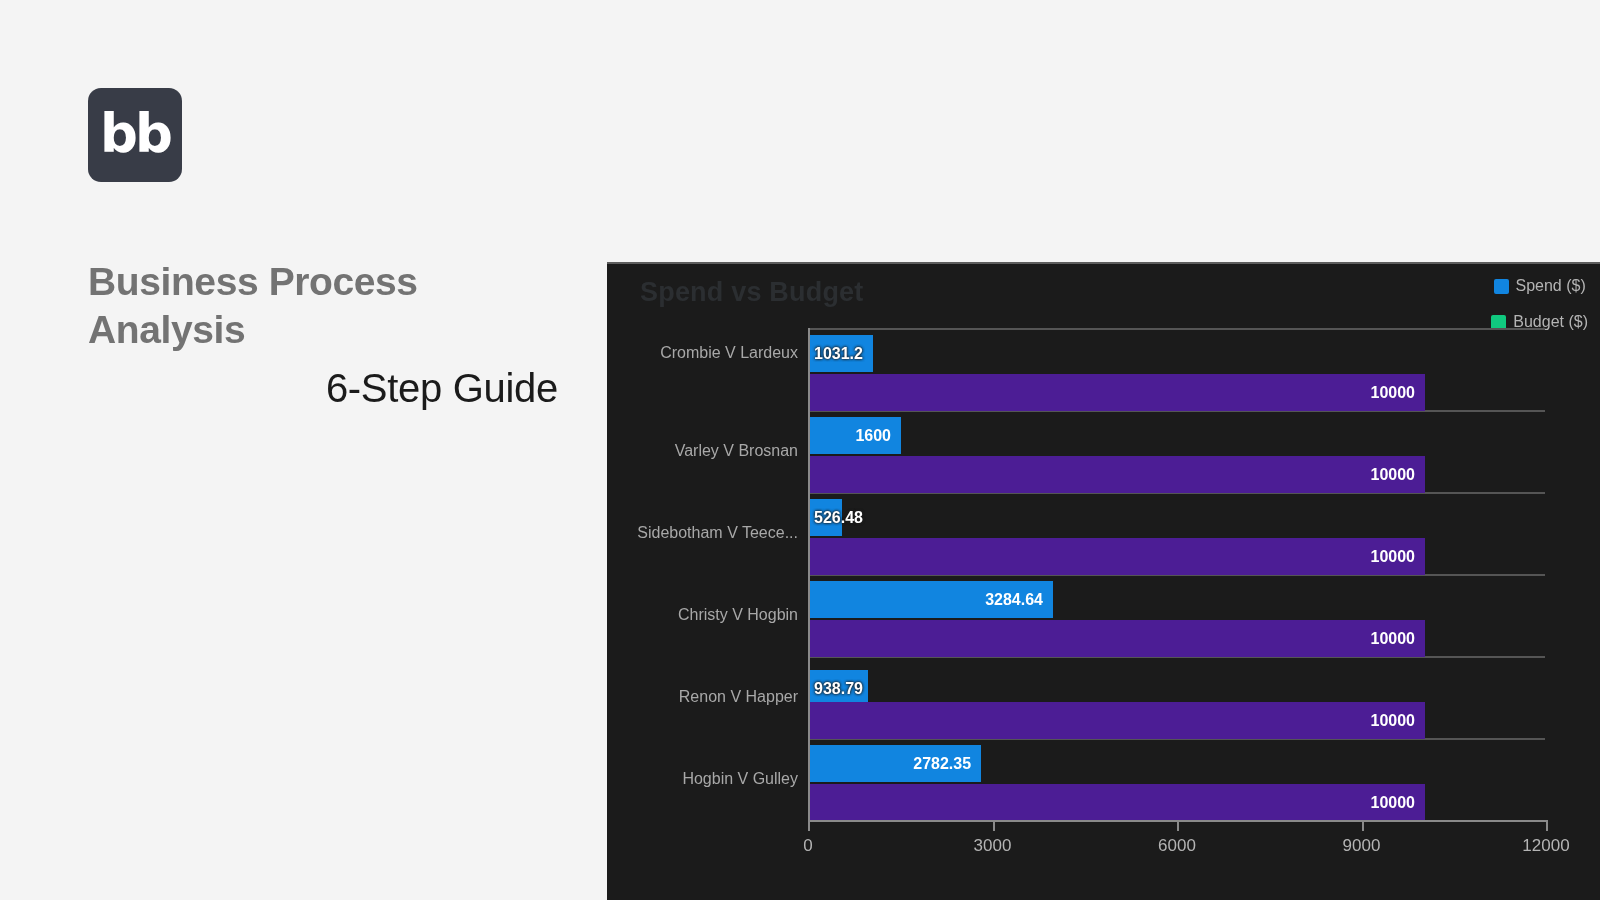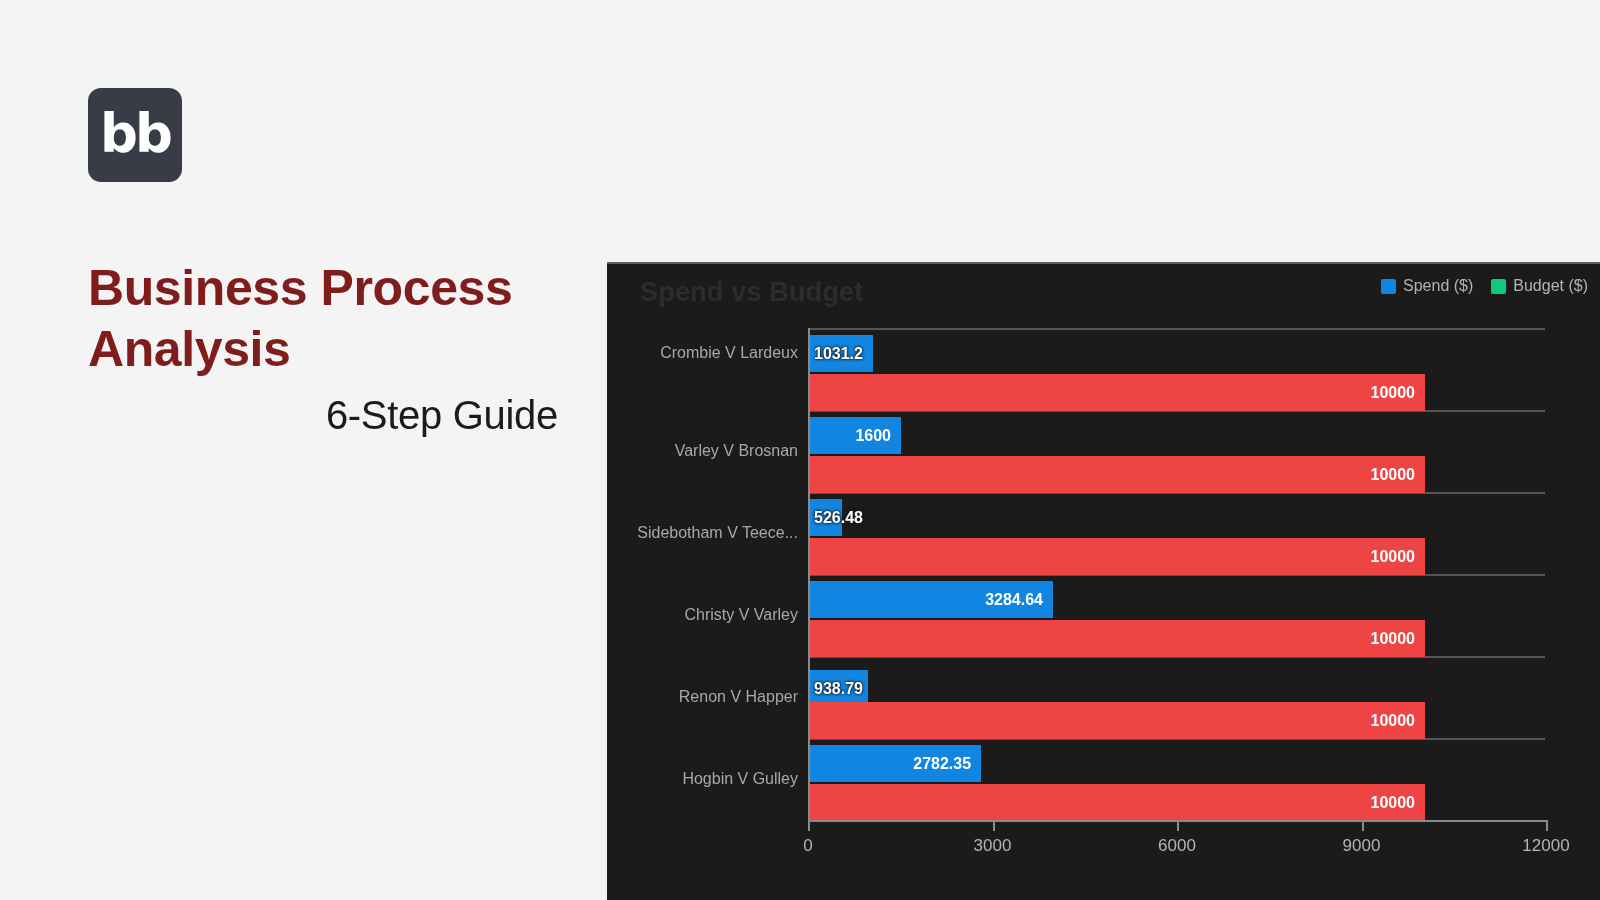--- a/index.html
+++ b/index.html
@@ -27,21 +27,21 @@
     font-weight:700;
     letter-spacing:-3px;
     line-height:1;
     font-family:"DejaVu Sans", sans-serif;
     transform:translateY(-2px);
   }
   #headline-block {
     position:absolute; left:88px; top:258px; width:470px;
   }
   #headline-title {
-    font-size:50px; font-weight:700; color:#7f1d1d;
+    font-size:39px; font-weight:700; color:#737373;
     line-height:1.22; letter-spacing:-0.4px;
   }
   #headline-subtitle {
     font-size:40px; font-weight:400; color:#1b1b1b;
     line-height:1.25; margin-top:10px; letter-spacing:-0.3px;text-align:right;
   }
 
   
   #chart-panel {
     position:absolute; left:607px; top:262px;
@@ -50,21 +50,21 @@
     border-top:2px solid #5d5d5d;
     overflow:hidden;
   }
   #chart-title {
     position:absolute; left:33px; top:13px;
     font-size:27px; font-weight:700; color:#2b2e31;
     letter-spacing:0.2px;
   }
   #chart-legend {
     position:absolute; right:12px; top:13px;
-    display:flex; align-items:center; gap:18px;
+    display:flex; align-items:center; gap:18px;flex-direction:column;
   }
   .legend-entry { display:flex; align-items:center; gap:7px; }
   .legend-swatch { width:15px; height:15px; border-radius:2px; display:block; }
   .legend-label { font-size:16px; color:#b4b4b4; white-space:nowrap; }
 
   
   #plot-area {
     position:absolute;
     left:201px;   
     top:64px;     
@@ -93,21 +93,21 @@
   .cat-label {
     position:absolute; right:0;
     font-size:16px; color:#a8a8a8;
     white-space:nowrap; transform:translateY(-50%);
   }
   .bar {
     position:absolute; left:2px;
     display:flex; align-items:center; justify-content:flex-end;
   }
   .bar.spend  { background:#1185e0; }
-  .bar.budget { background:#ef4444; }
+  .bar.budget { background:#4c1d95; }
   .bar-value {
     font-size:16px; font-weight:700; color:#ffffff;
     padding-right:10px; white-space:nowrap;
   }
   .bar.spend.overflow .bar-value {
     padding-right:16px; position:absolute; left:4px;
     text-shadow:0 0 3px #1b1b1b, 0 0 3px #1b1b1b;
   }
 </style>
 </head>
@@ -201,18 +201,18 @@
         <div class="x-tick-label" style="left: 553.5px;">9000</div>
         <div class="x-tick" style="left: 738px;"></div>
         <div class="x-tick-label" style="left: 738px;">12000</div>
       </div>
   </div>
 
   <div id="cats-layer" style="position: absolute; left: 0px; top: 0px; width: 993px; height: 638px; pointer-events: none;">
       <div class="cat-label" style="top: 89px; right: 802px;">Crombie V Lardeux</div>
       <div class="cat-label" style="top: 187px; right: 802px;">Varley V Brosnan</div>
       <div class="cat-label" style="top: 269px; right: 802px;">Sidebotham V Teece...</div>
-      <div class="cat-label" style="top: 351px; right: 802px;">Christy V Varley</div>
+      <div class="cat-label" style="top: 351px; right: 802px;">Christy V Hogbin</div>
       <div class="cat-label" style="top: 433px; right: 802px;">Renon V Happer</div>
       <div class="cat-label" style="top: 515px; right: 802px;">Hogbin V Gulley</div>
     </div>
 
 </div>
 
 </body></html>

